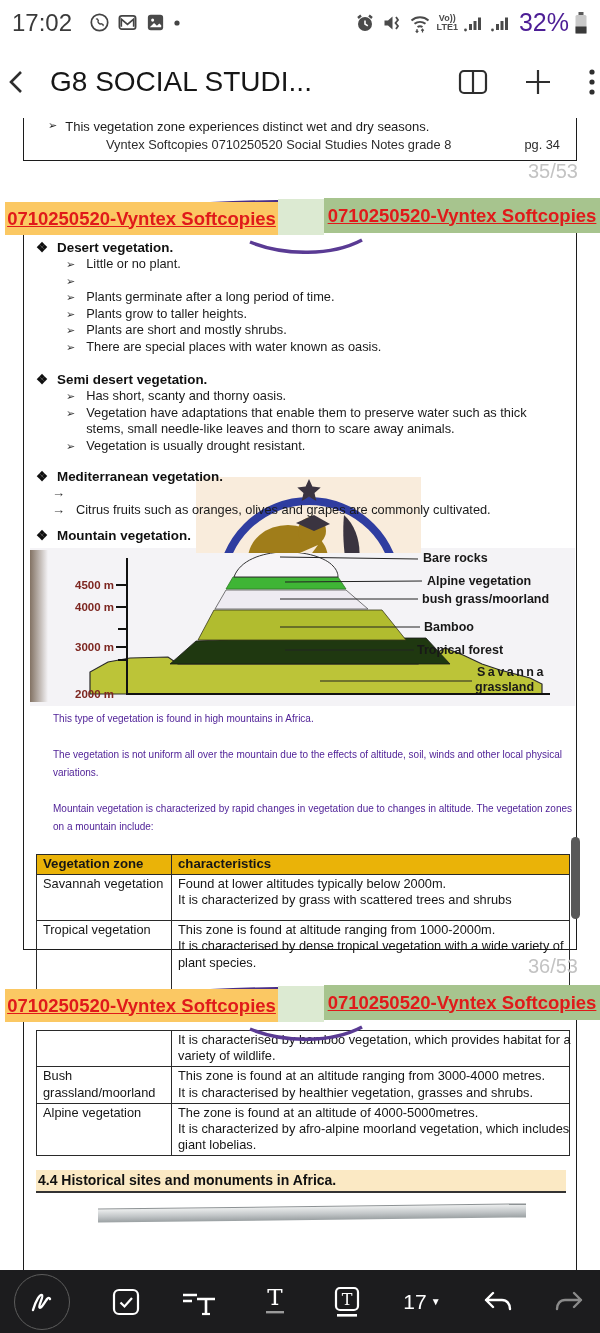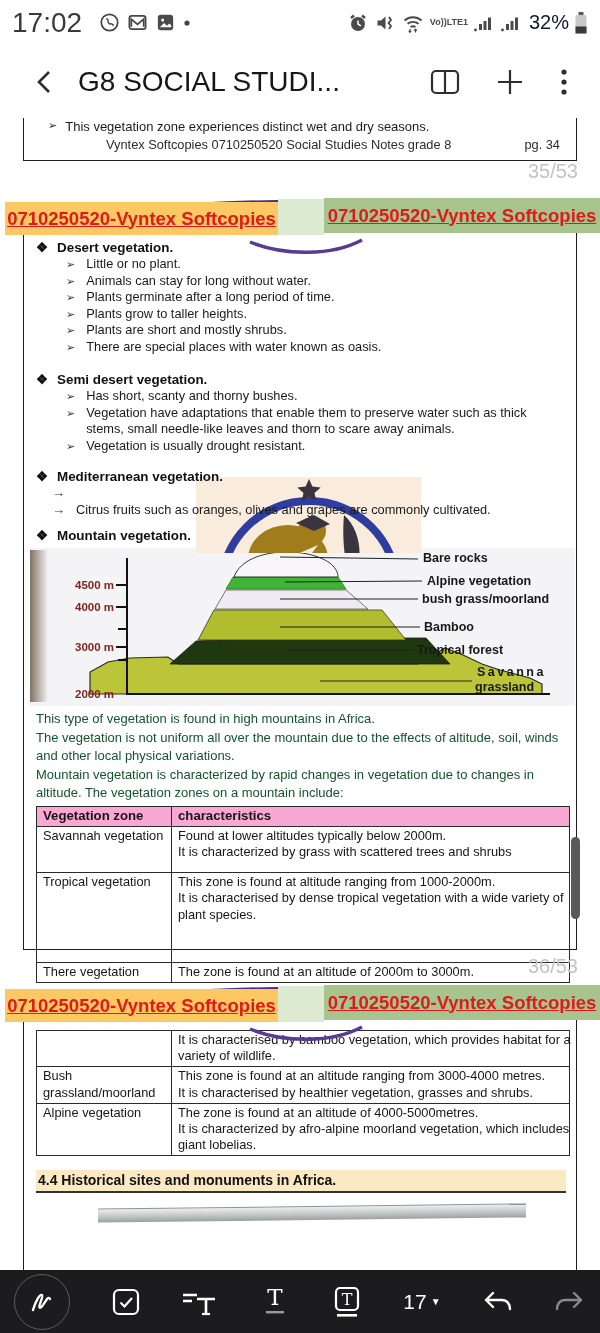--- a/index.html
+++ b/index.html
@@ -2,29 +2,29 @@
 <html><head>
 <meta charset="utf-8">
 <style>
   html,body{margin:0;padding:0}
   body{width:600px;height:1333px;position:relative;background:#fff;overflow:hidden;
        font-family:"Liberation Sans",sans-serif;color:#1c1c1c}
   svg{display:block}
 
   
   .statusbar{position:absolute;top:0;left:0;width:600px;height:45px;display:flex;align-items:center;padding:0 12px;box-sizing:border-box}
-  .sb-time{font-size:28px;color:#3a3a3a;margin-right:10px}
+  .sb-time{font-size:24px;color:#3a3a3a;margin-right:10px}
   .sb-left{display:flex;align-items:center;gap:7px}
   .sb-right{margin-left:auto;display:flex;align-items:center;gap:5px}
-  .volte{display:flex;align-items:center;line-height:9px}
+  .volte{display:flex;flex-direction:column;align-items:center;line-height:9px}
   .volte span{font-size:9px;color:#4c4c4c;font-weight:bold}
-  .sb-batt-pct{font-size:20px;color:#0f172a;margin-left:2px}
-
-  
-  .appbar{position:absolute;top:45px;left:0;width:600px;height:73px;display:flex;align-items:center;padding:0 32px;box-sizing:border-box;background:#fff}
+  .sb-batt-pct{font-size:25px;color:#4c1d95;margin-left:2px}
+
+  
+  .appbar{position:absolute;top:45px;left:0;width:600px;height:73px;display:flex;align-items:center;padding:0 4px;box-sizing:border-box;background:#fff}
   .app-title{font-size:28px;color:#161616;margin-left:20px;white-space:nowrap}
   .appbar-icons{margin-left:auto;display:flex;align-items:center;gap:36px}
 
   
   .pager{position:absolute;right:22px;font-size:20px;color:#c3c3c3}
   .doc-box{position:absolute;left:23px;width:554px;border:1.6px solid #1c1c1c;box-sizing:border-box;background:#fff}
 
   
   .p34{top:118px;height:43px;border-top:none;padding:1px 8px 0 24px}
   .p34-bullet{font-size:13px;display:flex;gap:8px}
@@ -48,26 +48,26 @@
   .items{margin:1px 0 0 0;padding:0;list-style:none}
   .items li{display:flex;gap:11px;font-size:12.8px;line-height:16.5px;color:#1a1a1a}
   .items li .mk{margin-left:30px;font-size:11px;color:#333}
   .items.arrows li .mk{font-size:13px;margin-left:16px}
   .gap17{height:17px}.gap15{height:15px}.gap10{height:10px}
   .medwrap{position:relative}
   .logo-wm{position:absolute;left:160px;top:8px;width:225px;height:76px;z-index:0;overflow:hidden;background:#f9ecdc}
   .medfg{position:relative;z-index:1}
 
   .mtn-wrap{margin:5px 0 0 -6px}
-  .para{font-size:13px;line-height:18.6px;color:#14532d;margin:0;width:532px}
+  .para{font-size:10px;line-height:18.6px;color:#4c1d95;margin:17px;width:532px}
 
   table.veg{border-collapse:collapse;margin-top:3px;width:534px;table-layout:fixed}
   table.veg td,table.veg th{border:1.3px solid #2a2a2a;font-size:12.8px;line-height:16.2px;
       padding:1px 6px 2px 6px;vertical-align:top;text-align:left;color:#161616}
-  table.veg th{background:#f9a8d4;font-weight:bold;font-size:13.2px}
+  table.veg th{background:#eab308;font-weight:bold;font-size:13.2px}
   table.veg .c1{width:122px}
   .rh-tall td{height:86px}
   .rh-mid td{height:42px}
 
   .p35-footer{display:flex;font-size:12.8px;color:#2c2c2c;margin-top:3px}
   .p35-footer .ft{margin-left:60px}
   .p35-footer .pg{margin-left:auto;margin-right:4px}
 
   
   .p36{top:1018px;height:252px;border-bottom:none;padding:8px 8px 0 12px}
@@ -231,21 +231,20 @@
         <span class="mk">❖</span>
         <span>Desert vegetation.</span>
       </div>
     <ul class="items">
       <li>
           <span class="mk">➢</span>
           <span>Little or no plant.</span>
         </li>
       <li>
           <span class="mk">➢</span>
-          <span>Animals can stay for long without water.</span>
         </li>
       <li>
           <span class="mk">➢</span>
           <span>Plants germinate after a long period of time.</span>
         </li>
       <li>
           <span class="mk">➢</span>
           <span>Plants grow to taller heights.</span>
         </li>
       <li>
@@ -261,21 +260,21 @@
 
   <div class="gap17"></div>
   <div class="sec">
     <div class="sec-title">
         <span class="mk">❖</span>
         <span>Semi desert vegetation.</span>
       </div>
     <ul class="items">
       <li>
           <span class="mk">➢</span>
-          <span style="width:470px">Has short, scanty and thorny bushes.</span>
+          <span style="width:470px">Has short, scanty and thorny oasis.</span>
         </li>
       <li>
           <span class="mk">➢</span>
           <span style="width:470px">Vegetation have adaptations that enable them to preserve water such as thick stems, small needle-like leaves and thorn to scare away animals.</span>
         </li>
       <li>
           <span class="mk">➢</span>
           <span>Vegetation is usually drought resistant.</span>
         </li>
     </ul>

